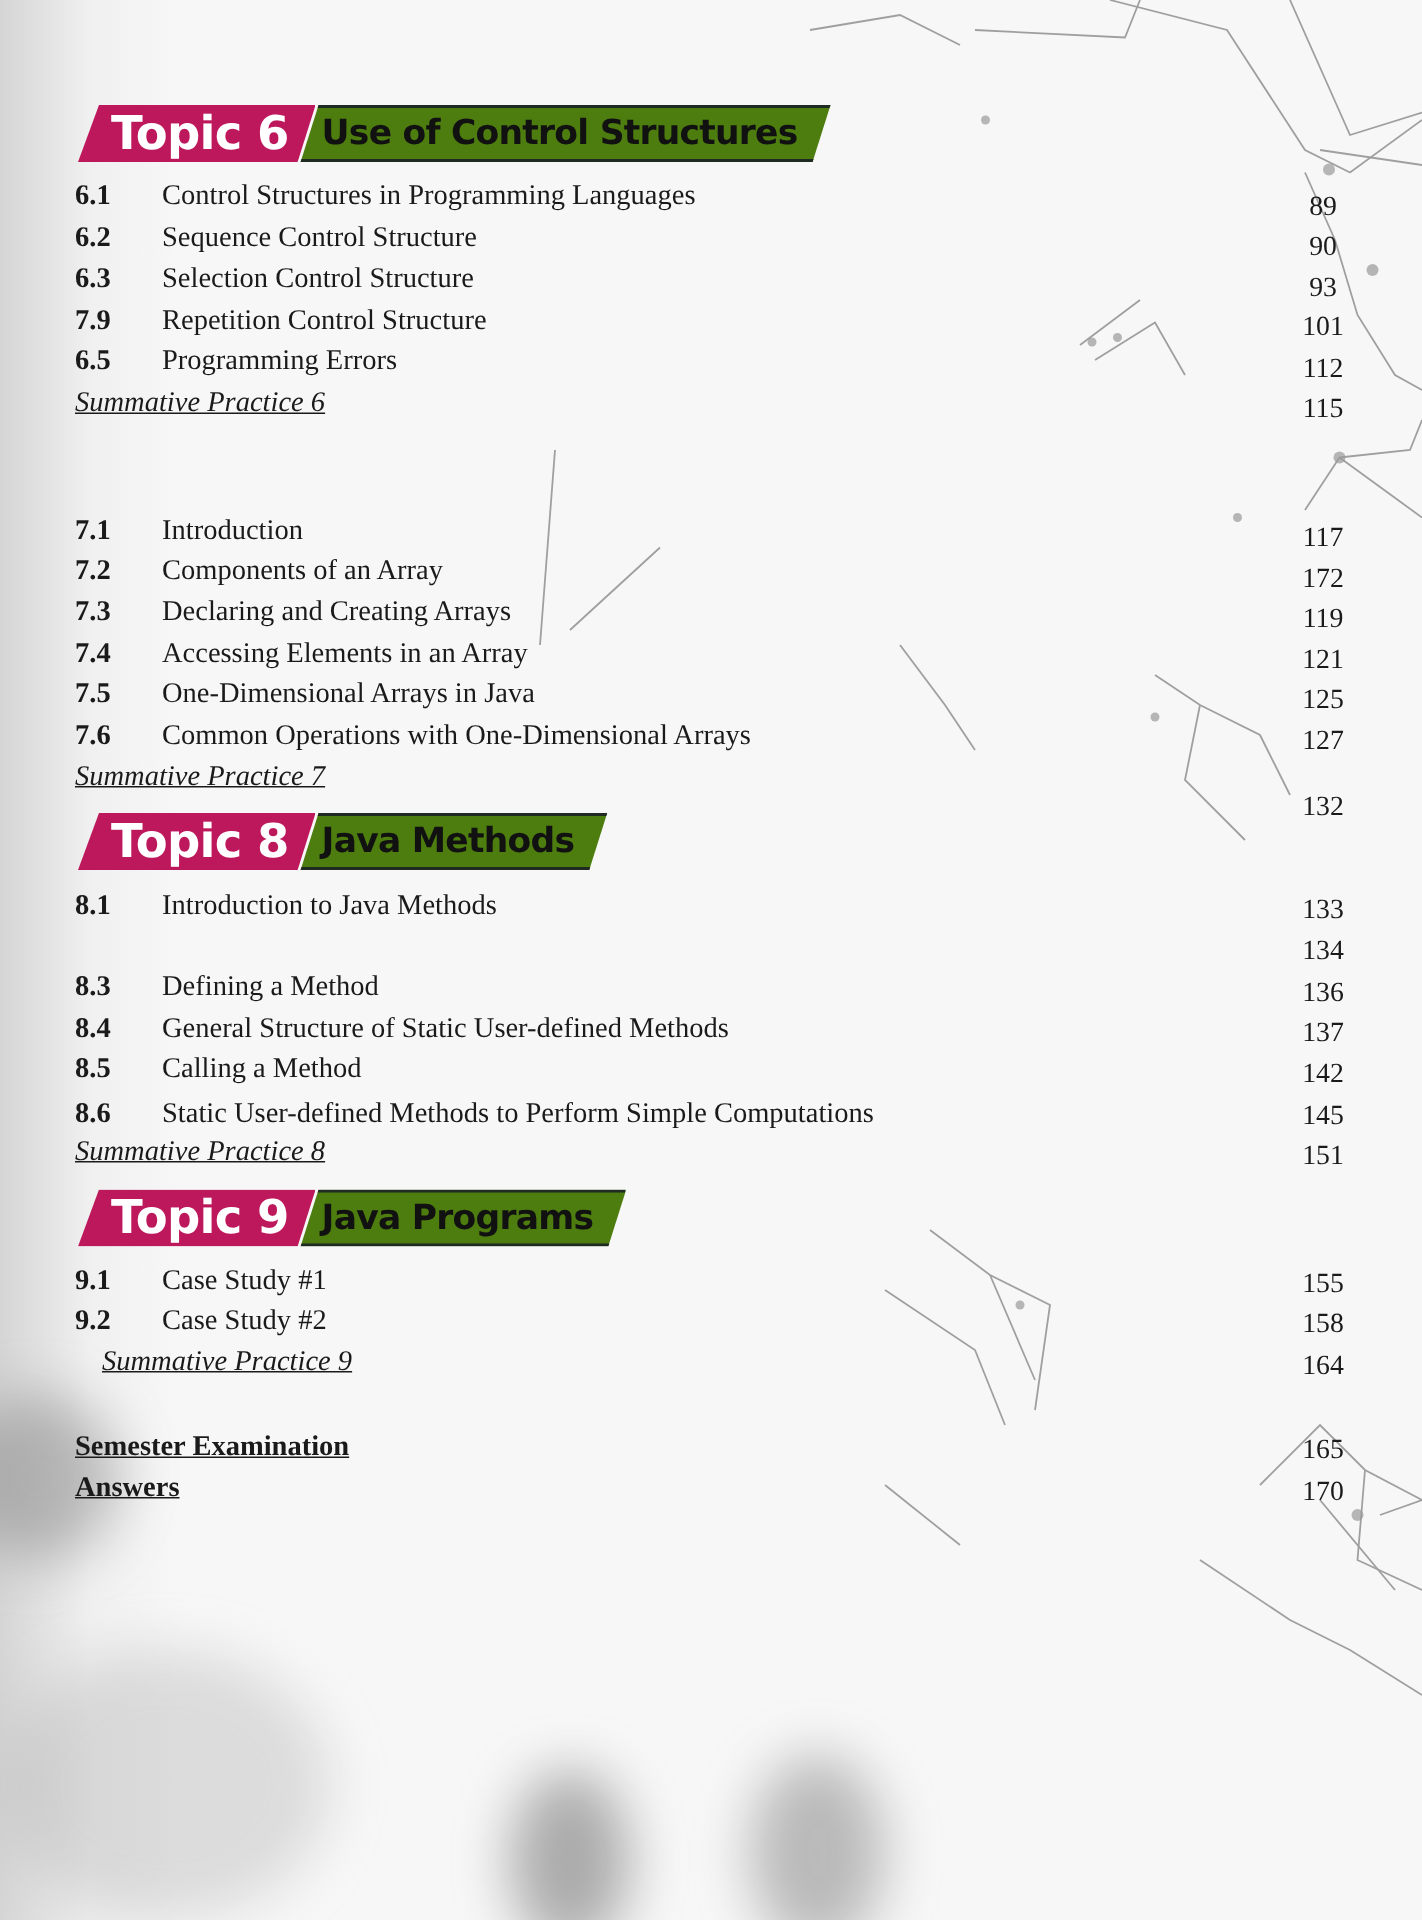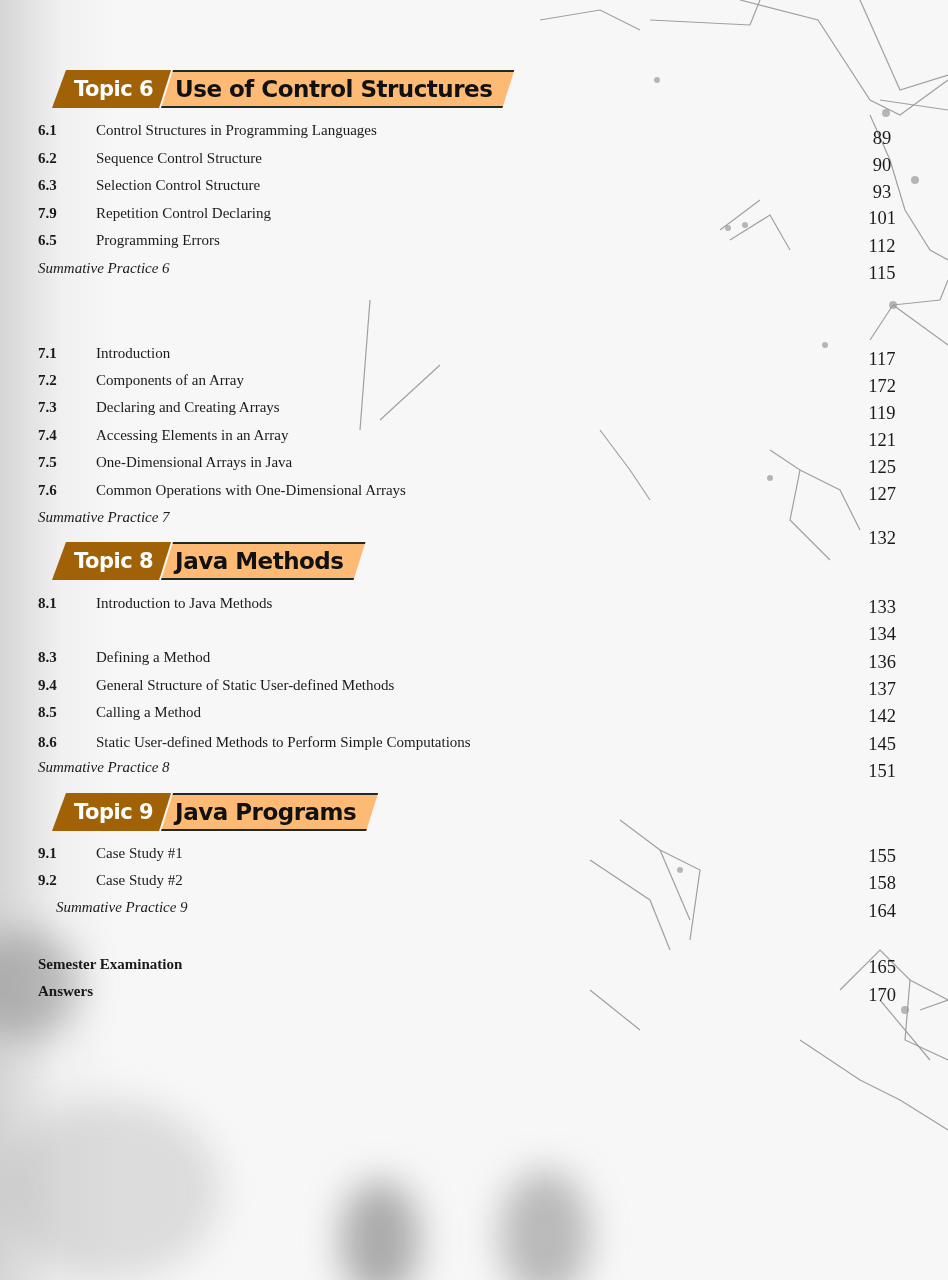--- a/index.html
+++ b/index.html
@@ -16,39 +16,39 @@
   }
   .bg-blob { position: absolute; border-radius: 50%; filter: blur(18px); background: rgba(120,120,120,0.45); }
   svg.net { position: absolute; inset: 0; }
 
   .content { position: absolute; left: 0; top: 0; width: 948px; height: 1280px; }
 
   .topic-header {
     position: absolute; left: 52px; height: 38px; display: flex; align-items: stretch;
   }
   .topic-tag {
-    position: relative; background: #a16207; color: #fff;
+    position: relative; background: #be185d; color: #fff;
     font-family: "DejaVu Sans", "Liberation Sans", sans-serif; font-weight: bold;
-    font-size: 21px; display: flex; align-items: center;
+    font-size: 31px; display: flex; align-items: center;
     padding: 0 18px 0 22px;
     clip-path: polygon(14px 0, 100% 0, calc(100% - 12px) 100%, 0 100%);
     letter-spacing: -0.5px;
   }
   .topic-title {
-    position: relative; background: #fdba74; color: #111;
+    position: relative; background: #4d7c0f; color: #111;
     font-family: "DejaVu Sans", "Liberation Sans", sans-serif; font-weight: bold;
     font-size: 23px; display: flex; align-items: center;
     padding: 0 22px 0 14px; margin-left: -10px;
     border-top: 2px solid #1f2a22; border-bottom: 2px solid #1f2a22;
     clip-path: polygon(12px 0, 100% 0, calc(100% - 12px) 100%, 0 100%);
     letter-spacing: -0.5px;
   }
 
   .entry {
-    position: absolute; left: 38px; font-size: 15px; line-height: 27px; white-space: nowrap;
+    position: absolute; left: 50px; font-size: 19px; line-height: 27px; white-space: nowrap; text-decoration: underline;
   }
   .entry .num { display: inline-block; width: 58px; font-weight: bold; }
   .entry .label { display: inline-block; }
   .entry.summative { font-style: italic; }
   .entry.bold-entry { font-weight: bold; }
 
   .page-num {
     position: absolute; left: 862px; width: 40px; text-align: center; font-size: 18.5px;
   }
 </style>
@@ -106,21 +106,21 @@
 
 <div class="content">
 
   <div class="topic-header" style="top:70px;">
     <div class="topic-tag">Topic 6</div>
     <div class="topic-title">Use of Control Structures</div>
   </div>
   <div class="entry" style="top:117px;"><span class="num">6.1</span><span class="label">Control Structures in Programming Languages</span></div>
   <div class="entry" style="top:145px;"><span class="num">6.2</span><span class="label">Sequence Control Structure</span></div>
   <div class="entry" style="top:172px;"><span class="num">6.3</span><span class="label">Selection Control Structure</span></div>
-  <div class="entry" style="top:200px;"><span class="num">7.9</span><span class="label">Repetition Control Declaring</span></div>
+  <div class="entry" style="top:200px;"><span class="num">7.9</span><span class="label">Repetition Control Structure</span></div>
   <div class="entry" style="top:227px;"><span class="num">6.5</span><span class="label">Programming Errors</span></div>
   <div class="entry summative" style="top:255px;">Summative Practice 6</div>
 
   <div class="page-num" style="top:128px;font-family:Liberation Serif, serif;">89</div>
   <div class="page-num" style="top:155px;">90</div>
   <div class="page-num" style="top:182px;">93</div>
   <div class="page-num" style="top:208px;">101</div>
   <div class="page-num" style="top:236px;">112</div>
   <div class="page-num" style="top:263px;">115</div>
 
@@ -139,21 +139,21 @@
   <div class="page-num" style="top:457px;">125</div>
   <div class="page-num" style="top:484px;">127</div>
   <div class="page-num" style="top:512px;margin-top:16px;">132</div>
 
   <div class="topic-header" style="top:542px;">
     <div class="topic-tag">Topic 8</div>
     <div class="topic-title">Java Methods</div>
   </div>
   <div class="entry" style="top:590px;"><span class="num">8.1</span><span class="label">Introduction to Java Methods</span></div>
   <div class="entry" style="top:644px;"><span class="num">8.3</span><span class="label">Defining a Method</span></div>
-  <div class="entry" style="top:672px;"><span class="num">9.4</span><span class="label">General Structure of Static User-defined Methods</span></div>
+  <div class="entry" style="top:672px;"><span class="num">8.4</span><span class="label">General Structure of Static User-defined Methods</span></div>
   <div class="entry" style="top:699px;"><span class="num">8.5</span><span class="label">Calling a Method</span></div>
   <div class="entry" style="top:729px;"><span class="num">8.6</span><span class="label">Static User-defined Methods to Perform Simple Computations</span></div>
   <div class="entry summative" style="top:754px;">Summative Practice 8</div>
 
   <div class="page-num" style="top:597px;">133</div>
   <div class="page-num" style="top:624px;text-align:center;">134</div>
   <div class="page-num" style="top:652px;">136</div>
   <div class="page-num" style="top:679px;">137</div>
   <div class="page-num" style="top:706px;">142</div>
   <div class="page-num" style="top:734px;">145</div>

